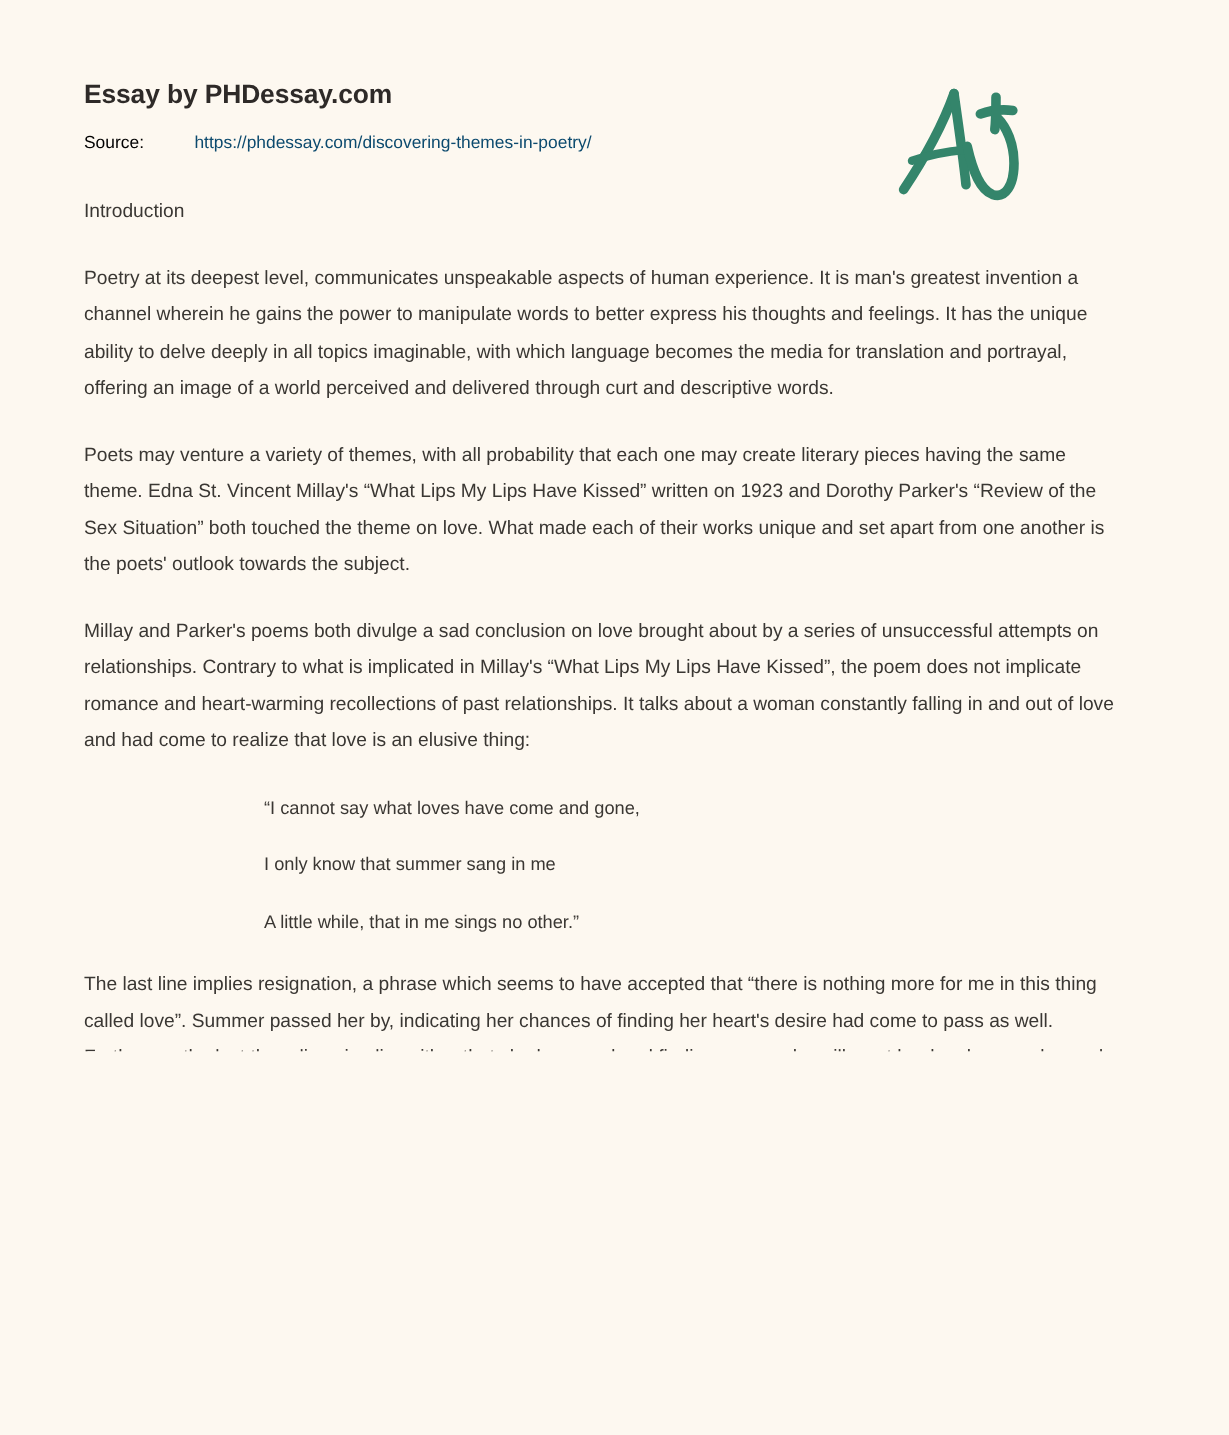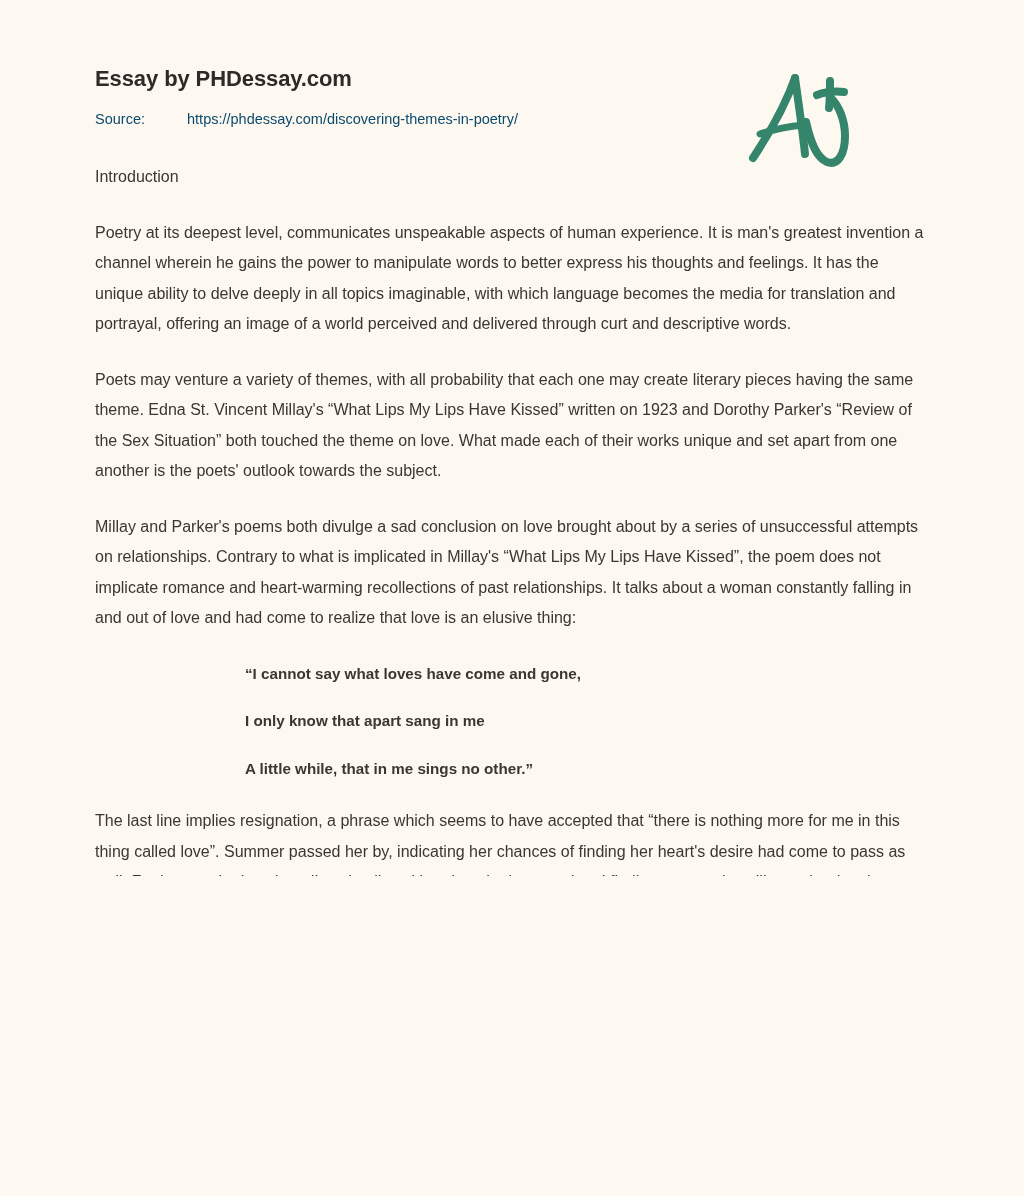--- a/index.html
+++ b/index.html
@@ -13,21 +13,21 @@
     font-family: "Liberation Sans", "DejaVu Sans", sans-serif;
     overflow: hidden;
     position: relative;
   }
 
   .page {
     position: relative;
     width: 1024px;
     height: 876px;
     box-sizing: border-box;
-    padding: 0 95px 0 95px;
+    padding: 0 95px 0 70px;
     overflow: hidden;
   }
 
   
   .header {
     position: relative;
     padding-top: 66px;
     height: 118px;
     box-sizing: border-box;
   }
@@ -42,21 +42,21 @@
 
   .source-line {
     margin-top: 18px;
     font-size: 14.5px;
     color: #8c8880;
     line-height: 1.3;
     white-space: nowrap;
   }
 
   .source-label {
-    color: #0c4a6e;
+    color: #000000;
   }
 
   .source-url {
     color: #0c4a6e;
     text-decoration: none;
     margin-left: 38px;
   }
 
   .logo {
     position: absolute;
@@ -100,21 +100,20 @@
 
   .quote-block {
     margin: 0 0 22px 0;
   }
 
   .quote-line {
     font-size: 15.2px;
     line-height: 30.5px;
     color: #3a3733;
     margin: 0 0 17px 0;
-    font-weight: bold;
   }
 
   .quote-block.indent-a .quote-line {
     padding-left: 150px;
   }
 
   .quote-block.indent-b .quote-line {
     padding-left: 198px;
   }
 </style>
@@ -145,21 +144,21 @@
   </div>
 
 
   <div class="body-content">
       <p class="para section-head">Introduction</p>
       <p class="para">Poetry at its deepest level, communicates unspeakable aspects of human experience. It is man's greatest invention a channel wherein he gains the power to manipulate words to better express his thoughts and feelings. It has the unique ability to delve deeply in all topics imaginable, with which language becomes the media for translation and portrayal, offering an image of a world perceived and delivered through curt and descriptive words.</p>
       <p class="para">Poets may venture a variety of themes, with all probability that each one may create literary pieces having the same theme. Edna St. Vincent Millay's “What Lips My Lips Have Kissed” written on 1923 and Dorothy Parker's “Review of the Sex Situation” both touched the theme on love. What made each of their works unique and set apart from one another is the poets' outlook towards the subject.</p>
       <p class="para">Millay and Parker's poems both divulge a sad conclusion on love brought about by a series of unsuccessful attempts on relationships. Contrary to what is implicated in Millay's “What Lips My Lips Have Kissed”, the poem does not implicate romance and heart-warming recollections of past relationships. It talks about a woman constantly falling in and out of love and had come to realize that love is an elusive thing:</p>
       <div class="quote-block indent-a">
         <p class="quote-line">“I cannot say what loves have come and gone,</p>
-        <p class="quote-line">I only know that apart sang in me</p>
+        <p class="quote-line">I only know that summer sang in me</p>
         <p class="quote-line">A little while, that in me sings no other.”</p>
       </div>
       <p class="para">The last line implies resignation, a phrase which seems to have accepted that “there is nothing more for me in this thing called love”. Summer passed her by, indicating her chances of finding her heart's desire had come to pass as well. Further on, the last three lines implies either that she has aged and finding a man who will want her has become beyond probable or her heart has grown tired from flinging from one man to another and finding them “vanished one by one”. Parker on the other hand, seemed to be wary whether love will still bring good to her when she said:</p>
       <div class="quote-block indent-b">
         <p class="quote-line">“What this gist and sum of it,</p>
         <p class="quote-line">What earthly good can come out of it?”</p>
       </div>
     </div>
 
 </div>

